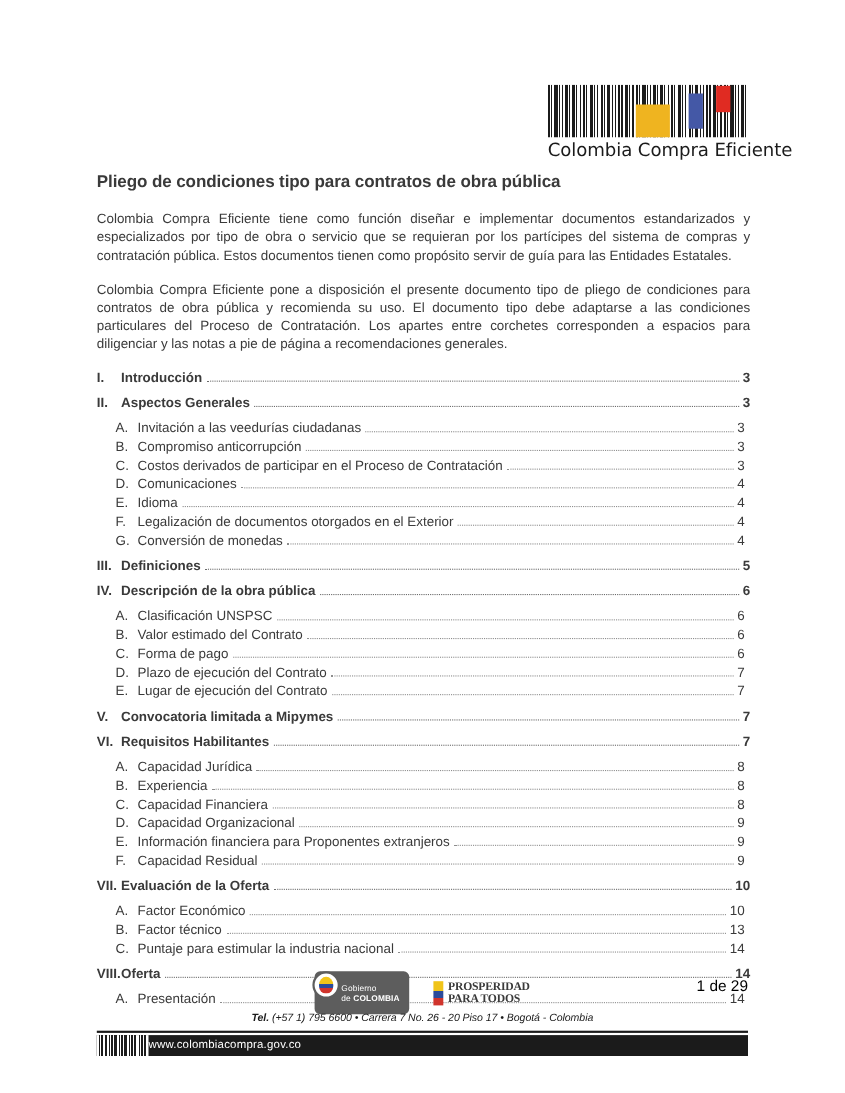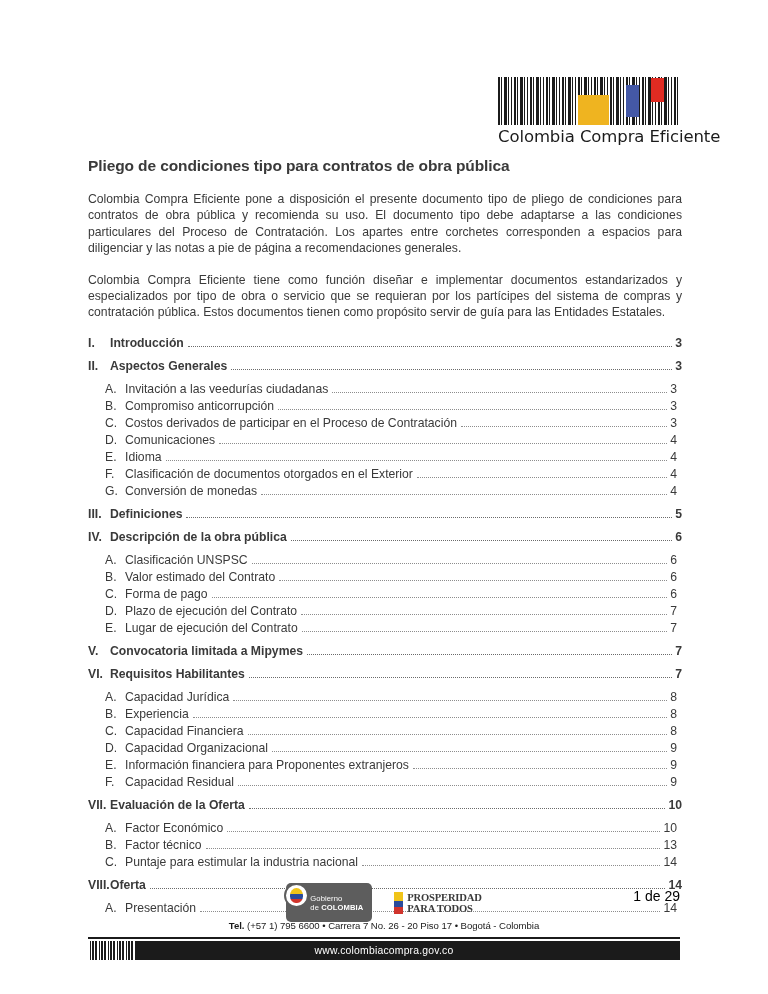--- a/index.html
+++ b/index.html
@@ -243,20 +243,21 @@
 
   .footer-contact {
     position: absolute;
     left: 0;
     right: 0;
     top: 905px;
     text-align: center;
     font-size: 9.6px;
     color: #1b1b1b;
     letter-spacing: -0.05px;
+    font-style: italic;
   }
   .footer-contact .b { font-weight: bold; }
 
   .footer-rule {
     position: absolute;
     left: 88px;
     right: 88px;
     top: 922px;
     height: 2px;
     background: #1b1b1b;
@@ -282,21 +283,20 @@
       repeating-linear-gradient(90deg,
         #ffffff 0px, #ffffff 2px,
         #1b1b1b 2px, #1b1b1b 3px,
         #ffffff 3px, #ffffff 4px,
         #1b1b1b 4px, #1b1b1b 6px,
         #ffffff 6px, #ffffff 7px,
         #1b1b1b 7px, #1b1b1b 9px);
   }
   .footer-bar .site {
     flex: 1 1 auto;
-    text-align: center;
     font-size: 10.4px;
     color: #ffffff;
     letter-spacing: 0.2px;
     padding-right: 47px;
   }
 </style>
 </head>
 <body>
 
 <div class="page">
@@ -307,22 +307,22 @@
       <div class="swatch sw-yellow"></div>
       <div class="swatch sw-blue"></div>
       <div class="swatch sw-red"></div>
     </div>
     <div class="logo-word">Colombia Compra Eficiente</div>
   </div>
 
   <div class="doc-title">Pliego de condiciones tipo para contratos de obra pública</div>
 
   <div class="content">
+    <p class="para">Colombia Compra Eficiente tiene como función diseñar e implementar documentos estandarizados y especializados por tipo de obra o servicio que se requieran por los partícipes del sistema de compras y contratación pública. Estos documentos tienen como propósito servir de guía para las Entidades Estatales.</p>
     <p class="para">Colombia Compra Eficiente pone a disposición el presente documento tipo de pliego de condiciones para contratos de obra pública y recomienda su uso. El documento tipo debe adaptarse a las condiciones particulares del Proceso de Contratación. Los apartes entre corchetes corresponden a espacios para diligenciar y las notas a pie de página a recomendaciones generales.</p>
-    <p class="para">Colombia Compra Eficiente tiene como función diseñar e implementar documentos estandarizados y especializados por tipo de obra o servicio que se requieran por los partícipes del sistema de compras y contratación pública. Estos documentos tienen como propósito servir de guía para las Entidades Estatales.</p>
 
 
     <div class="toc" id="toc-list">
         <div class="toc-row level1">
           <span class="toc-num">I.</span>
           <span class="toc-label">Introducción</span>
           <span class="toc-dots"></span>
           <span class="toc-page">3</span>
         </div>
         <div class="toc-row level1">
@@ -356,21 +356,21 @@
           <span class="toc-page">4</span>
         </div>
         <div class="toc-row level2">
           <span class="toc-num">E.</span>
           <span class="toc-label">Idioma</span>
           <span class="toc-dots"></span>
           <span class="toc-page">4</span>
         </div>
         <div class="toc-row level2">
           <span class="toc-num">F.</span>
-          <span class="toc-label">Clasificación de documentos otorgados en el Exterior</span>
+          <span class="toc-label">Legalización de documentos otorgados en el Exterior</span>
           <span class="toc-dots"></span>
           <span class="toc-page">4</span>
         </div>
         <div class="toc-row level2">
           <span class="toc-num">G.</span>
           <span class="toc-label">Conversión de monedas</span>
           <span class="toc-dots"></span>
           <span class="toc-page">4</span>
         </div>
         <div class="toc-row level1">

